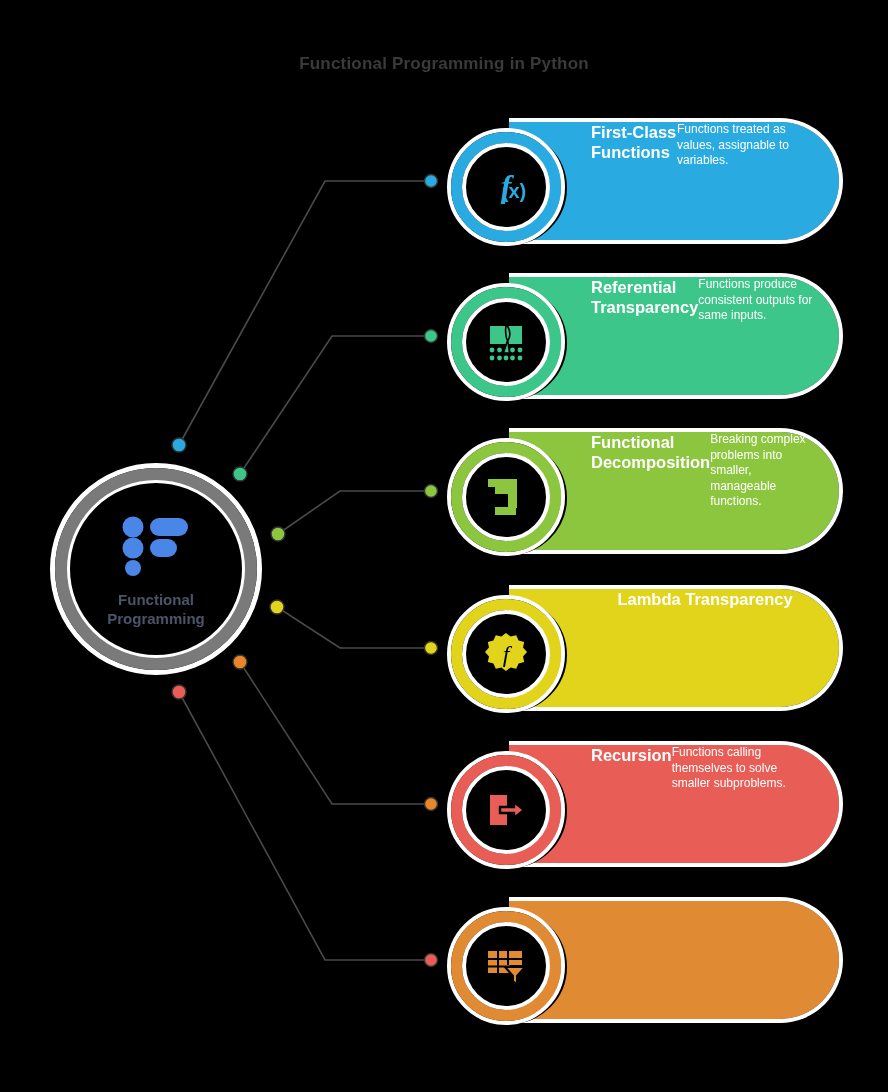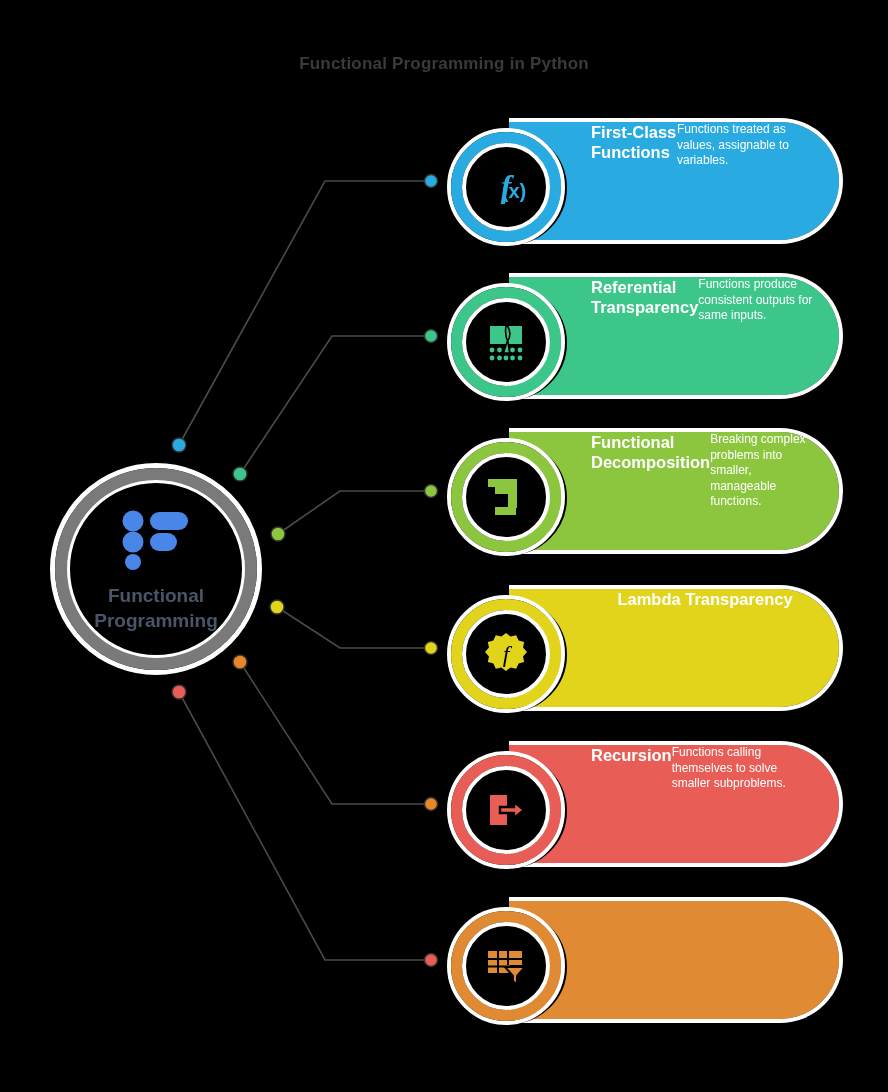--- a/index.html
+++ b/index.html
@@ -86,21 +86,21 @@
     flex-direction: column;
     align-items: center;
     justify-content: center;
   }
   #hub-icon {
     margin-top: 6px;
     margin-bottom: 10px;
   }
   #hub-label {
     text-align: center;
-    font-size: 19px;
+    font-size: 15px;
     font-weight: bold;
     line-height: 1.30;
     color: #4a5568;
     width: 130px;
   }
 
   
   .card {
     position: absolute;
     left: 447px;

